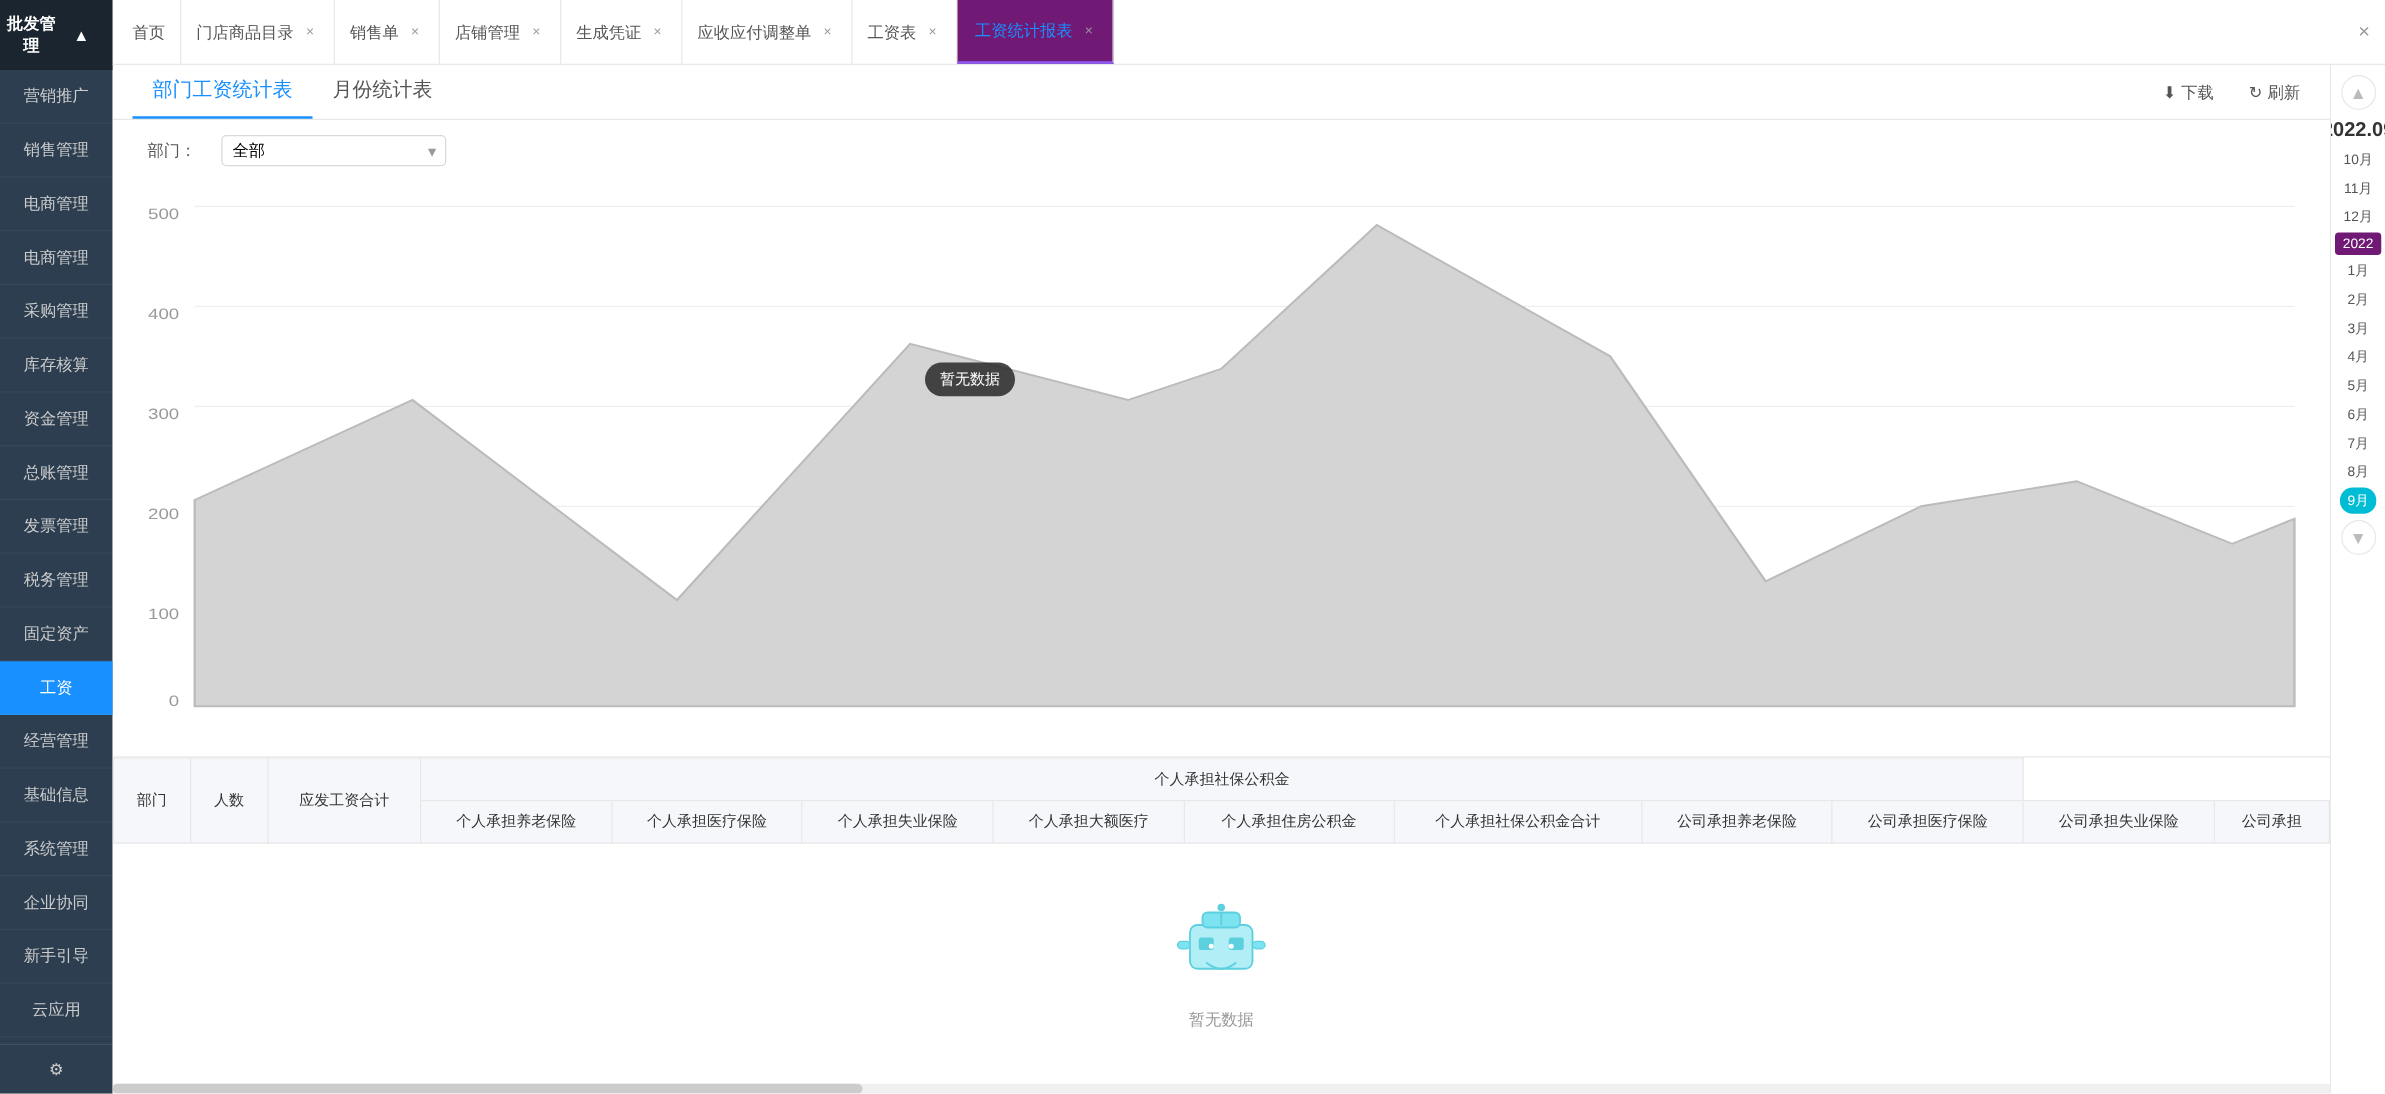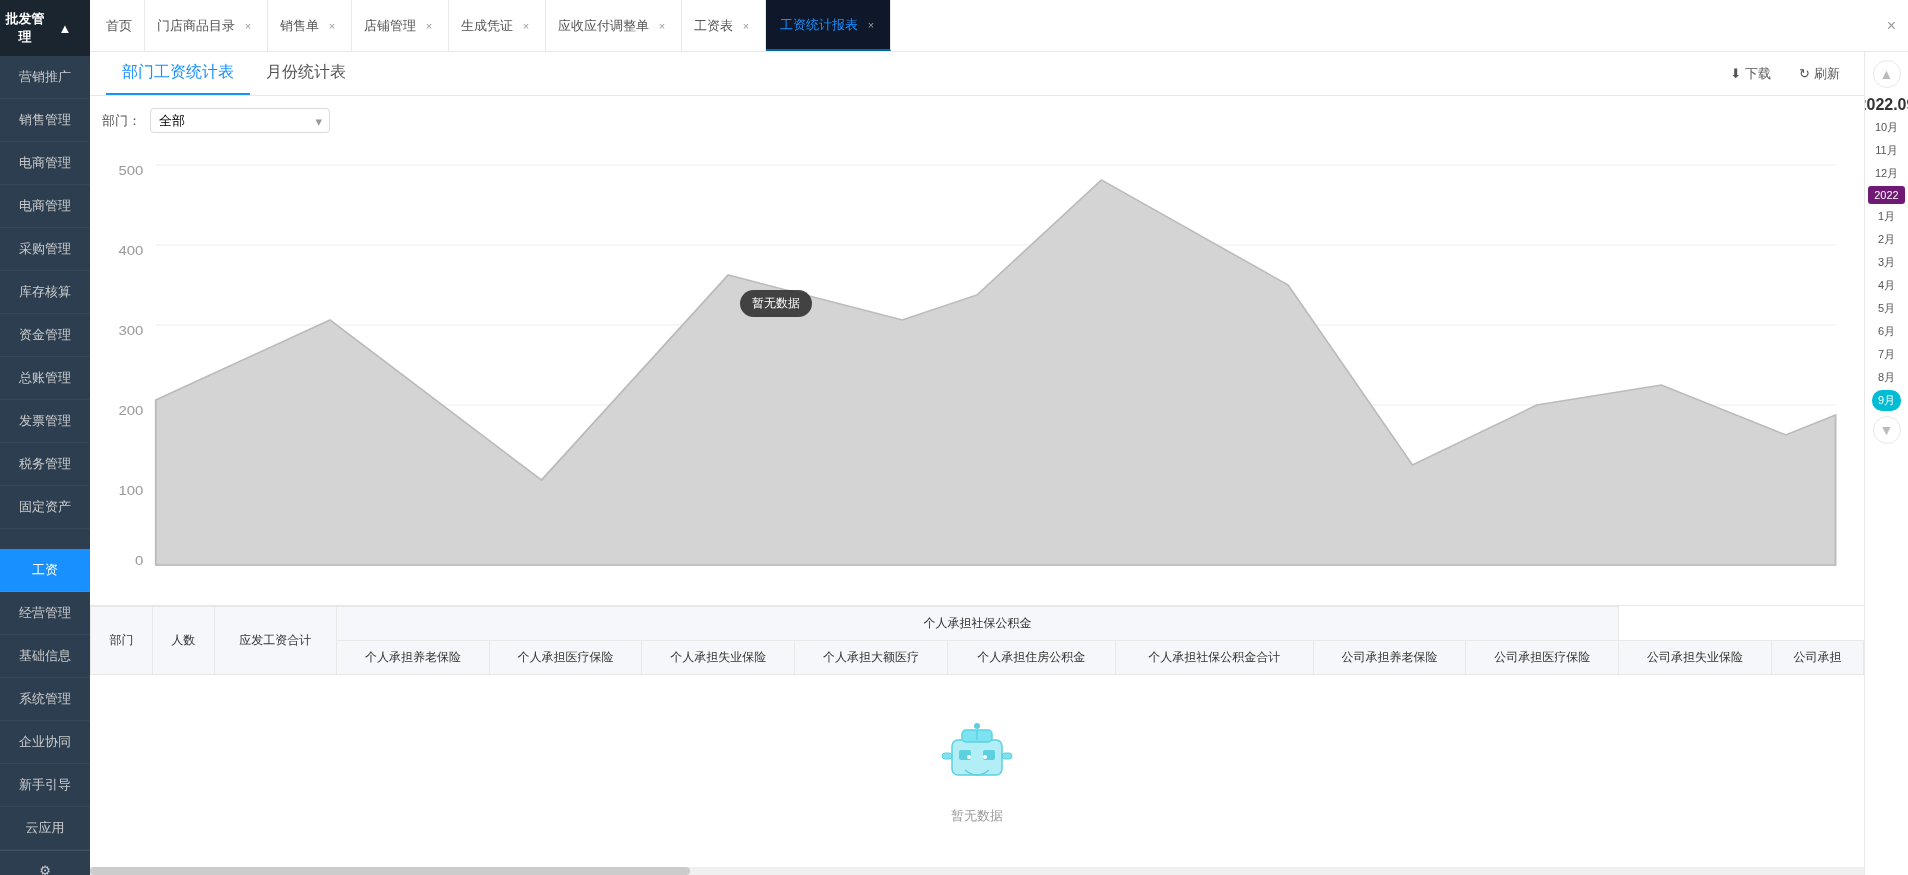--- a/index.html
+++ b/index.html
@@ -28,21 +28,21 @@
     }
     .sidebar-header span { flex: 1; text-align: center; }
     .sidebar-item {
       color: #ccc;
       text-align: center;
       padding: 12px 5px;
       cursor: pointer;
       font-size: 13px;
       border-bottom: 1px solid rgba(255,255,255,0.05);
     }
-    .sidebar-item.active { background: #1890ff; color: #fff; margin-top: 20px; }
+    .sidebar-item.active { background: #1890ff; color: #fff; }
     .sidebar-footer {
       margin-top: auto;
       padding: 12px 5px;
       text-align: center;
       color: #ccc;
       cursor: pointer;
       border-top: 1px solid rgba(255,255,255,0.1);
     }
 
     
@@ -63,21 +63,21 @@
       padding: 0 12px;
       height: 100%;
       border-right: 1px solid #e8e8e8;
       cursor: pointer;
       font-size: 13px;
       color: #555;
       white-space: nowrap;
       position: relative;
     }
     .tab-item:first-child { padding-left: 16px; }
-    .tab-item.active { color: #1890ff; border-bottom: 2px solid #0369a1; background: #0f172a; padding-left: 14px; }
+    .tab-item.active { color: #1890ff; border-bottom: 2px solid #8b5cf6; background: #701a75; padding-left: 14px; }
     .tab-item .tab-close {
       margin-left: 6px;
       font-size: 11px;
       color: #999;
       cursor: pointer;
       width: 14px; height: 14px;
       display: flex; align-items: center; justify-content: center;
       border-radius: 50%;
     }
     .tab-bar-close {
@@ -118,22 +118,22 @@
       display: flex; align-items: center; gap: 4px;
       cursor: pointer; color: #555; font-size: 13px;
       padding: 4px 8px;
       border-radius: 3px;
     }
 
     
     .filter-row {
       display: flex;
       align-items: center;
-      padding: 12px 12px;
-      gap: 9px;
+      padding: 12px 28px;
+      gap: 20px;
       flex-shrink: 0;
     }
     .filter-label { font-size: 13px; color: #555; }
     .filter-select {
       border: 1px solid #d9d9d9;
       border-radius: 4px;
       padding: 4px 28px 4px 8px;
       font-size: 13px;
       color: #000000;
       background: #fff;

